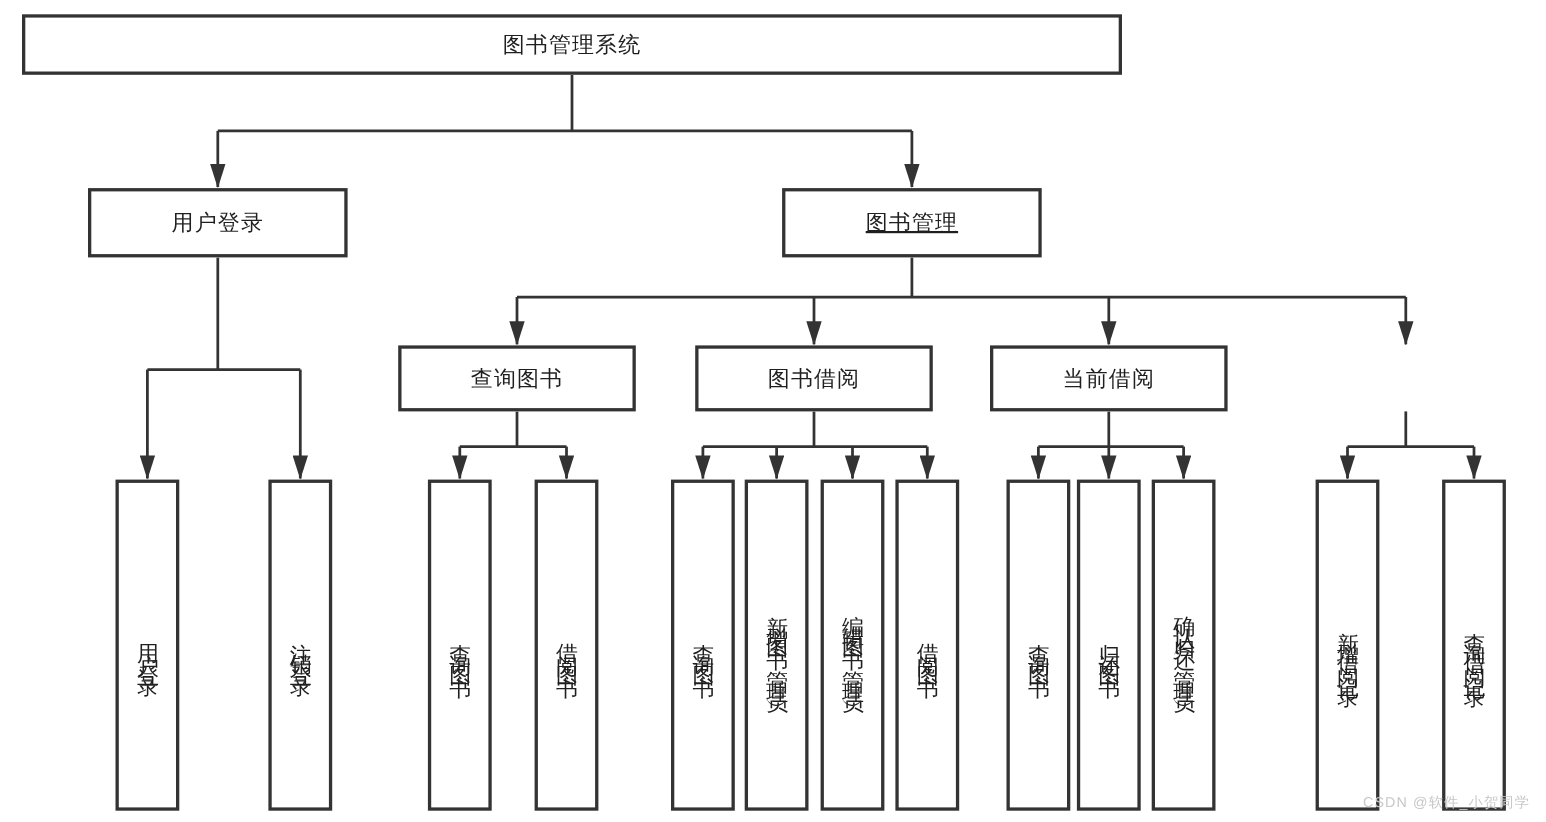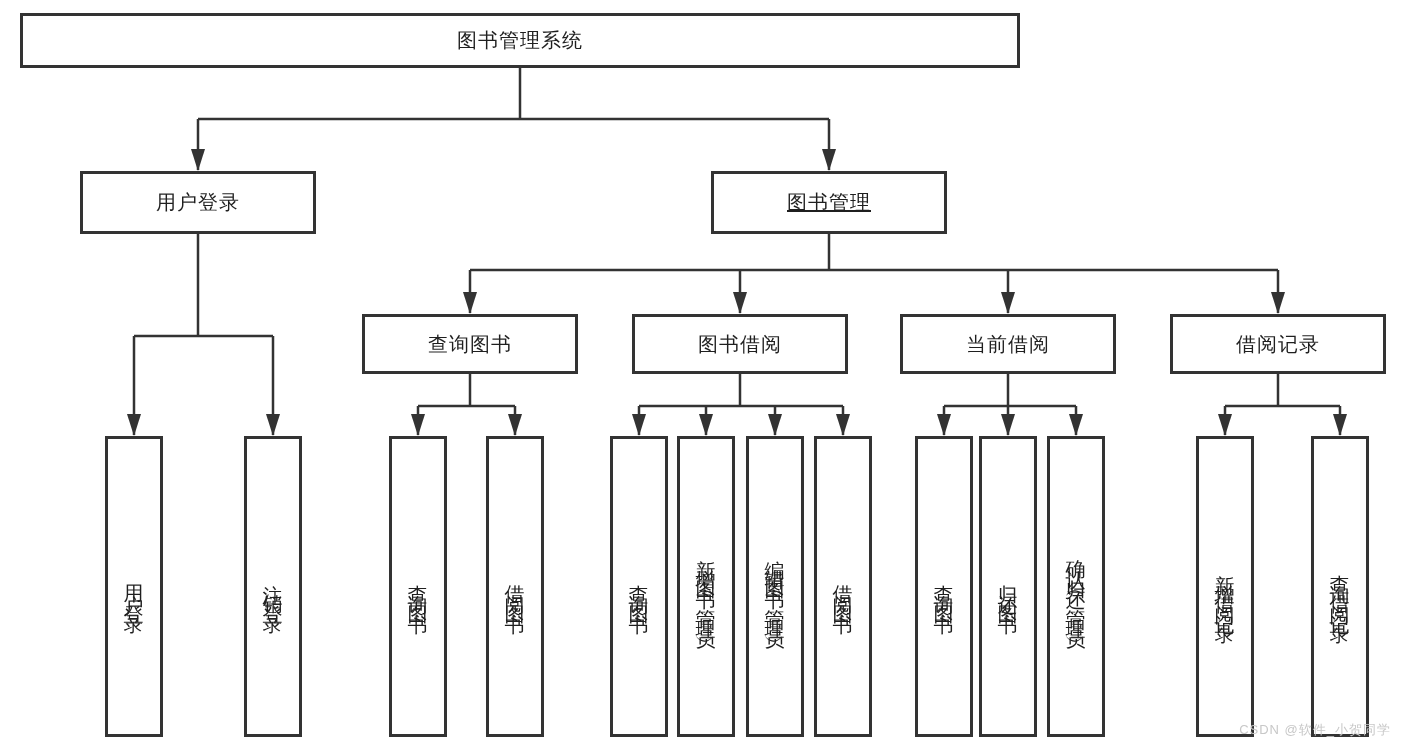--- a/index.html
+++ b/index.html
@@ -90,21 +90,20 @@
   </svg>
 
   <div class="node" style="left:20px; top:13px; width:1000px; height:55px;">图书管理系统</div>
 
   <div class="node" style="left:80px; top:171px; width:236px; height:63px;">用户登录</div>
   <div class="node" style="left:711px; top:171px; width:236px; height:63px;text-decoration:underline;">图书管理</div>
 
   <div class="node" style="left:362px; top:314px; width:216px; height:60px;">查询图书</div>
   <div class="node" style="left:900px; top:314px; width:216px; height:60px;">当前借阅</div>
   <div class="node" style="left:632px; top:314px; width:216px; height:60px;">图书借阅</div>
-  <div class="node" style="left:1170px; top:314px; width:216px; height:60px;">借阅记录</div>
 
   <div class="node leaf" style="left:105px; top:436px; width:58px; height:301px;">用户登录</div>
   <div class="node leaf" style="left:244px; top:436px; width:58px; height:301px;">注销登录</div>
 
   <div class="node leaf" style="left:389px; top:436px; width:58px; height:301px;">查询图书</div>
   <div class="node leaf" style="left:486px; top:436px; width:58px; height:301px;">借阅图书</div>
 
   <div class="node leaf" style="left:610px; top:436px; width:58px; height:301px;">查询图书</div>
   <div class="node leaf" style="left:677px; top:436px; width:58px; height:301px;">新增图书（管理员）</div>
   <div class="node leaf" style="left:746px; top:436px; width:58px; height:301px;">编辑图书（管理员）</div>

